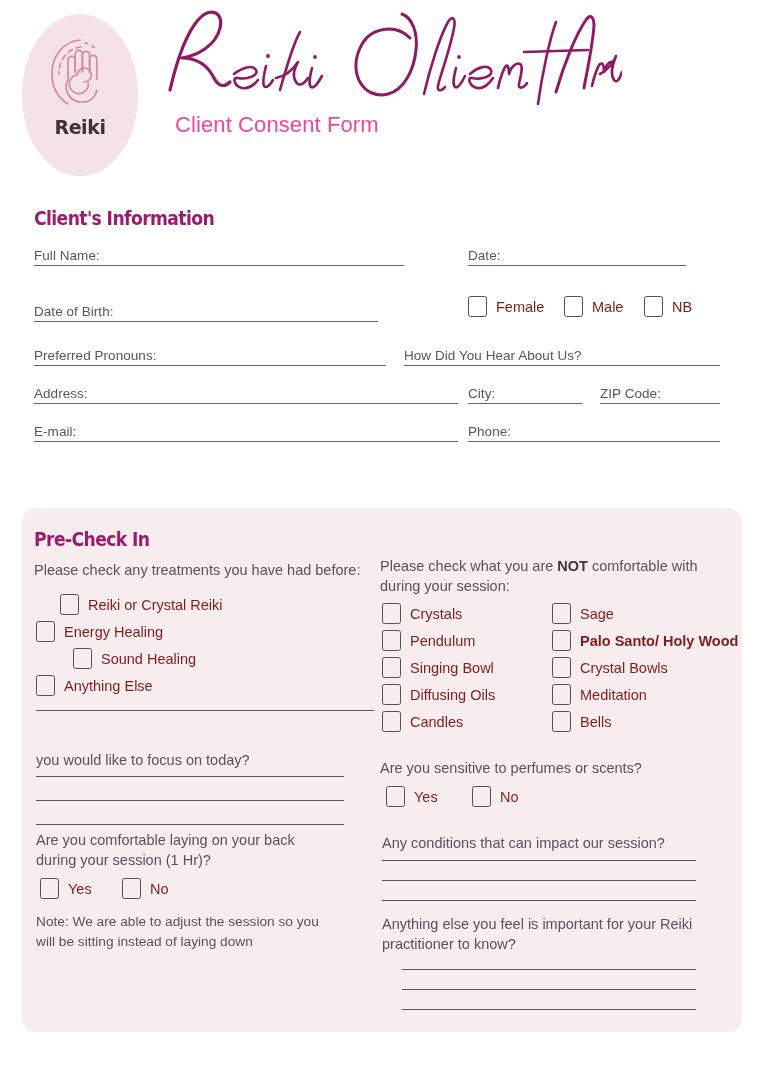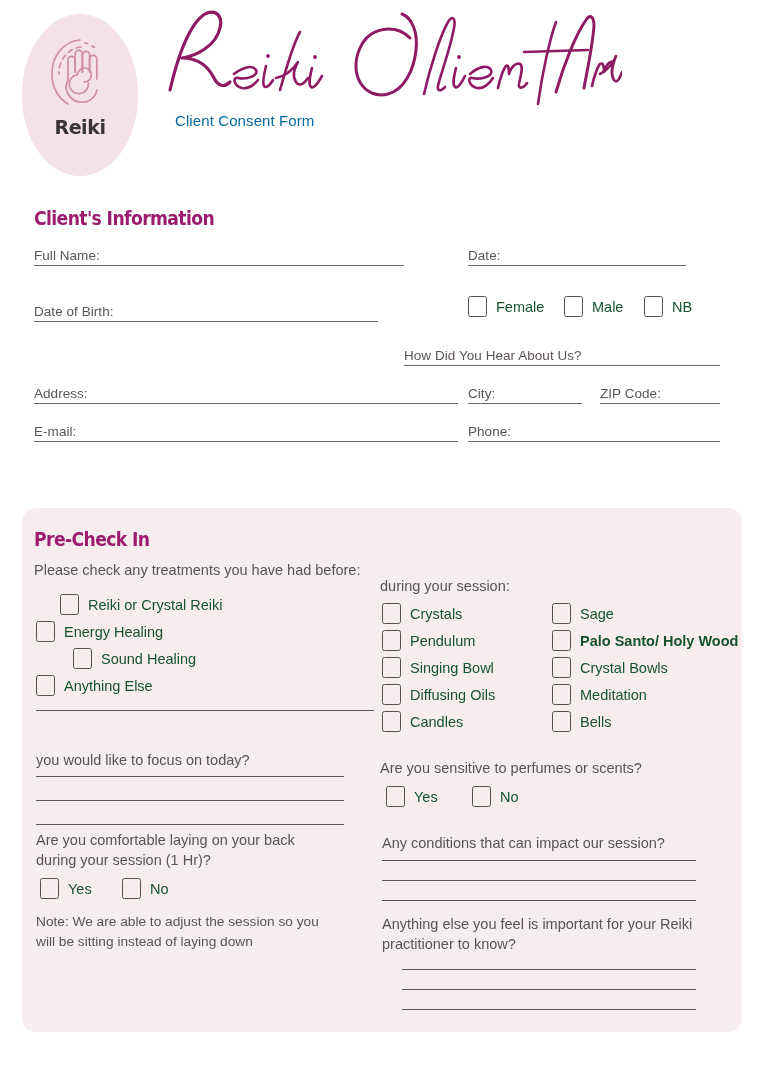--- a/index.html
+++ b/index.html
@@ -64,23 +64,23 @@
     position: absolute;
     left: 152px;
     top: 8px;
     width: 470px;
     height: 104px;
   }
   .subtitle {
     position: absolute;
     left: 175px;
     top: 112px;
-    font-size: 15px;
+    font-size: 22px;
     letter-spacing: 0.1px;
-    color: #0369a1;
+    color: #ec4899;
   }
 
   
   .sec-head {
     font-family: "DejaVu Sans", sans-serif;
     font-weight: bold;
     font-size: 20px;
     letter-spacing: -0.7px;
     color: #9B1B6E;
     transform: scaleX(0.86);
@@ -129,21 +129,21 @@
     height: 21px;
     border: 1.5px solid #56504f;
     border-radius: 2.5px;
     background: transparent;
     box-sizing: border-box;
     flex: 0 0 auto;
   }
   .cb-lbl {
     margin-left: 9px;
     font-size: 14.5px;
-    color: #14532d;
+    color: #7f1d1d;
     white-space: nowrap;
   }
 
   
   .panel {
     position: absolute;
     left: 22px;
     top: 508px;
     width: 720px;
     height: 524px;
@@ -268,20 +268,23 @@
     </div>
     <div class="cb-row" style="left:644px; top:100px;">
       <span class="cb"></span>
       <span class="cb-lbl">NB</span>
     </div>
 
     <div class="fld" style="left:34px; top:104px; width:344px;">
       <span>Date of Birth:</span>
     </div>
 
+    <div class="fld" style="left:34px; top:148px; width:352px;">
+      <span>Preferred Pronouns:</span>
+    </div>
 
     <div class="fld" style="left:404px; top:148px; width:316px;">
       <span>How Did You Hear About Us?</span>
     </div>
 
     <div class="fld" style="left:34px; top:186px; width:424px;">
       <span>Address:</span>
     </div>
 
     <div class="fld" style="left:468px; top:186px; width:114px;">
@@ -345,20 +348,23 @@
         <span class="cb"></span>
         <span class="cb-lbl">No</span>
       </div>
 
       <div class="note" style="left:2px; top:404px; width:346px;">Note: We are able to adjust the session so you</div>
       <div class="note" style="left:2px; top:424px; width:346px;">will be sitting instead of laying down</div>
     </div>
 
     <div class="col-r">
 
+      <div class="q" style="left:0; top:48px; width:350px;">
+        <span>Please check what you are </span><b>NOT</b><span> comfortable with</span>
+      </div>
       <div class="q" style="left:0; top:68px; width:350px;">during your session:</div>
 
       <div class="cb-row" style="left:2px; top:95px;">
         <span class="cb"></span>
         <span class="cb-lbl">Crystals</span>
       </div>
       <div class="cb-row" style="left:2px; top:122px;">
         <span class="cb"></span>
         <span class="cb-lbl">Pendulum</span>
       </div>

